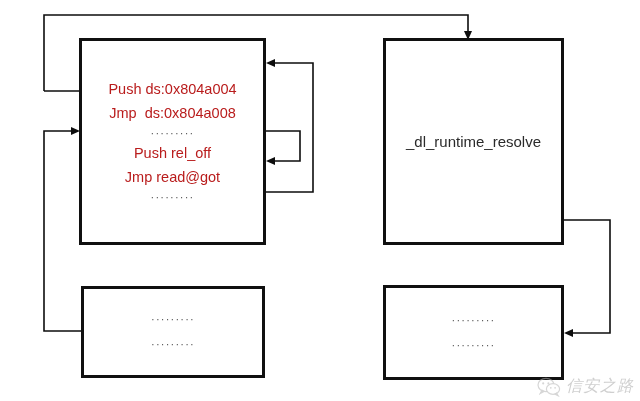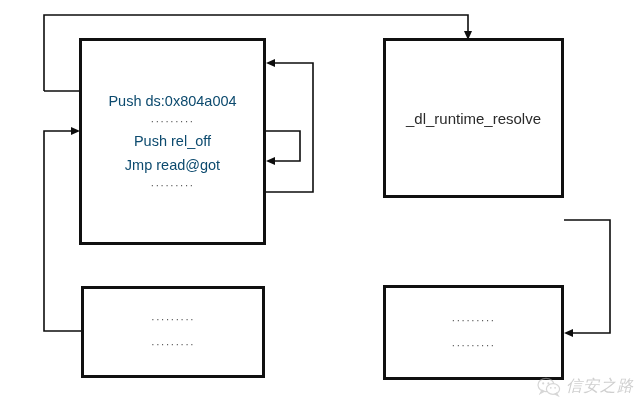--- a/index.html
+++ b/index.html
@@ -22,21 +22,21 @@
     box-sizing: border-box;
     border: 3px solid #101010;
     background: #ffffff;
     display: flex;
     flex-direction: column;
     align-items: center;
     justify-content: center;
     z-index: 3;
   }
   .box-line {
-    color: #0c4a6e;
+    color: #b91c1c;
     font-size: 14.5px;
     line-height: 1.0;
     white-space: pre;
     text-align: center;
   }
   .box-plt .box-line { margin: 4.5px 0; }
   .box-small .box-line { margin: 6px 0; }
   .dots {
     color: #555555;
     font-size: 11px;
@@ -117,27 +117,28 @@
     </g>
 
     <g>
       <path class="wire" d="M 564 220 L 610 220 L 610 333 L 572 333"></path>
       <polygon class="wire-head" points="564,333 573,329 573,337"></polygon>
     </g>
   </svg>
 
   <div class="box box-plt" style="left:79px; top:38px; width:187px; height:207px;">
     <div class="box-line">Push ds:0x804a004</div>
+    <div class="box-line">Jmp  ds:0x804a008</div>
     <div class="dots">·········</div>
     <div class="box-line">Push rel_off</div>
     <div class="box-line">Jmp read@got</div>
     <div class="dots">·········</div>
   </div>
 
-  <div class="box" style="left:383px; top:38px; width:181px; height:160px;">
+  <div class="box" style="left:383px; top:38px; width:181px; height:207px;">
     <div class="center-label">_dl_runtime_resolve</div>
   </div>
 
   <div class="box box-small" style="left:81px; top:286px; width:184px; height:92px;">
     <div class="dots">·········</div>
     <div class="dots">·········</div>
   </div>
 
   <div class="box box-small" style="left:383px; top:285px; width:181px; height:95px;">
     <div class="dots">·········</div>

